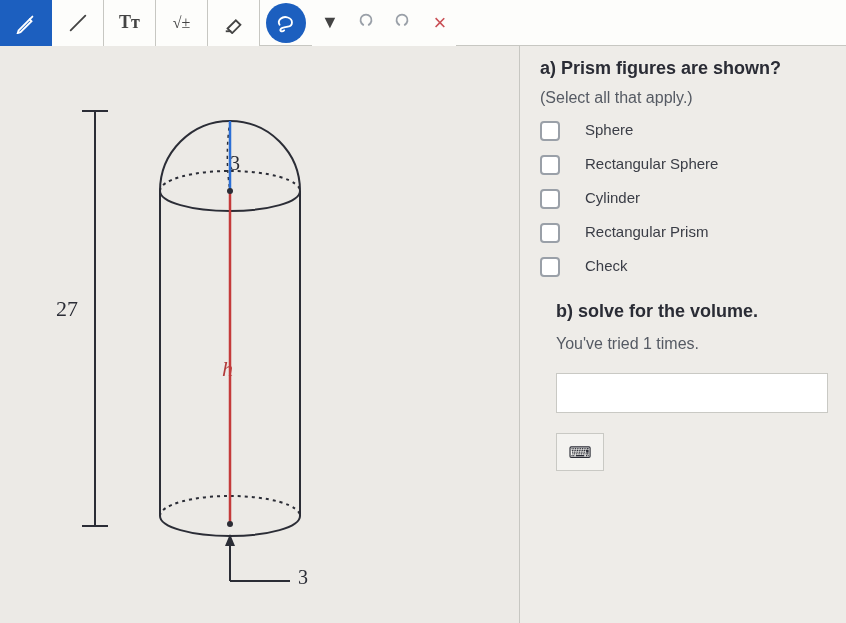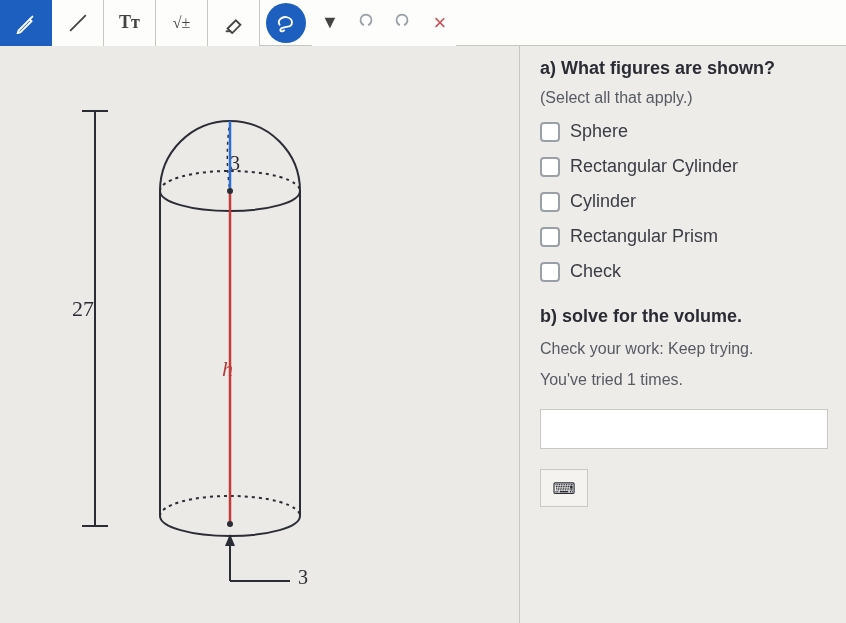--- a/index.html
+++ b/index.html
@@ -66,34 +66,34 @@
     color: #2a2c35;
     margin-bottom: 10px;
   }
   .hint {
     color: #555a63;
     font-size: 16px;
     margin-bottom: 14px;
   }
   .opt {
     display: flex;
-    align-items: flex-end;
-    gap: 10px;
+    align-items: flex-start;
+    gap: 25px;
     margin: 14px 0;
-    font-size: 18px;
+    font-size: 15px;
     color: #3a3d46;
   }
   .cb {
     width: 20px; height: 20px;
     border: 2px solid #9aa0a8;
     border-radius: 4px;
     background: #fff;
     flex: 0 0 20px;
   }
-  .sec-b { margin-top: 24px; }
+  .sec-b { margin-top: 24px; margin-left: 16px; }
   .feedback {
     color: #555a63;
     font-size: 16px;
     line-height: 1.45;
     margin-top: 8px;
   }
   .answer-box {
     margin-top: 18px;
     width: 100%;
     height: 40px;
@@ -175,21 +175,21 @@
   </div>
   <div class="tool noborder small">
     <span class="close-x">×</span>
   </div>
 </div>
 
 <div class="main">
 
   <div class="canvas">
 
-    <span class="dim-label" style="left:72px; top:250px;text-align:center;">27</span>
+    <span class="dim-label" style="left:56px; top:250px;text-align:center;">27</span>
     <span class="dim-label" style="left:230px; top:106px; color:#2b2d36; font-size:20px;">3</span>
     <span class="dim-label" style="left:222px; top:310px; color:#b23a3a; font-family:Georgia,serif; font-style:italic;">h</span>
     <span class="dim-label" style="left:298px; top:520px; font-size:20px;">3</span>
 
     <svg viewBox="0 0 400 560">
 
       <line x1="35" y1="55" x2="35" y2="470" stroke="#2b2d36" stroke-width="2"></line>
       <line x1="22" y1="55" x2="48" y2="55" stroke="#2b2d36" stroke-width="2"></line>
       <line x1="22" y1="470" x2="48" y2="470" stroke="#2b2d36" stroke-width="2"></line>
 
@@ -212,47 +212,46 @@
       <circle cx="170" cy="135" r="3" fill="#2b2d36"></circle>
       <circle cx="170" cy="468" r="3" fill="#2b2d36"></circle>
 
       <line x1="170" y1="480" x2="170" y2="525" stroke="#2b2d36" stroke-width="2"></line>
       <line x1="170" y1="525" x2="230" y2="525" stroke="#2b2d36" stroke-width="2"></line>
       <polygon points="170,478 165,490 175,490" fill="#2b2d36"></polygon>
     </svg>
   </div>
 
   <div class="panel">
-    <div class="q-title">a) What figures are shown?</div>
+    <div class="q-title">a) Prism figures are shown?</div>
     <div class="hint">(Select all that apply.)</div>
 
     <div class="opt">
       <div class="cb"></div>
       <span>Sphere</span>
     </div>
     <div class="opt">
       <div class="cb"></div>
-      <span>Rectangular Cylinder</span>
+      <span>Rectangular Sphere</span>
     </div>
     <div class="opt">
       <div class="cb"></div>
       <span>Cylinder</span>
     </div>
     <div class="opt">
       <div class="cb"></div>
       <span>Rectangular Prism</span>
     </div>
     <div class="opt">
       <div class="cb"></div>
       <span>Check</span>
     </div>
 
     <div class="sec-b">
       <div class="q-title">b) solve for the volume.</div>
-      <div class="feedback">Check your work: Keep trying.</div>
       <div class="feedback">You've tried 1 times.</div>
       <div class="answer-box"></div>
       <div class="kbd-row">
         <div class="kbd-btn">
           <span>⌨</span>
         </div>
       </div>
     </div>
   </div>
 

